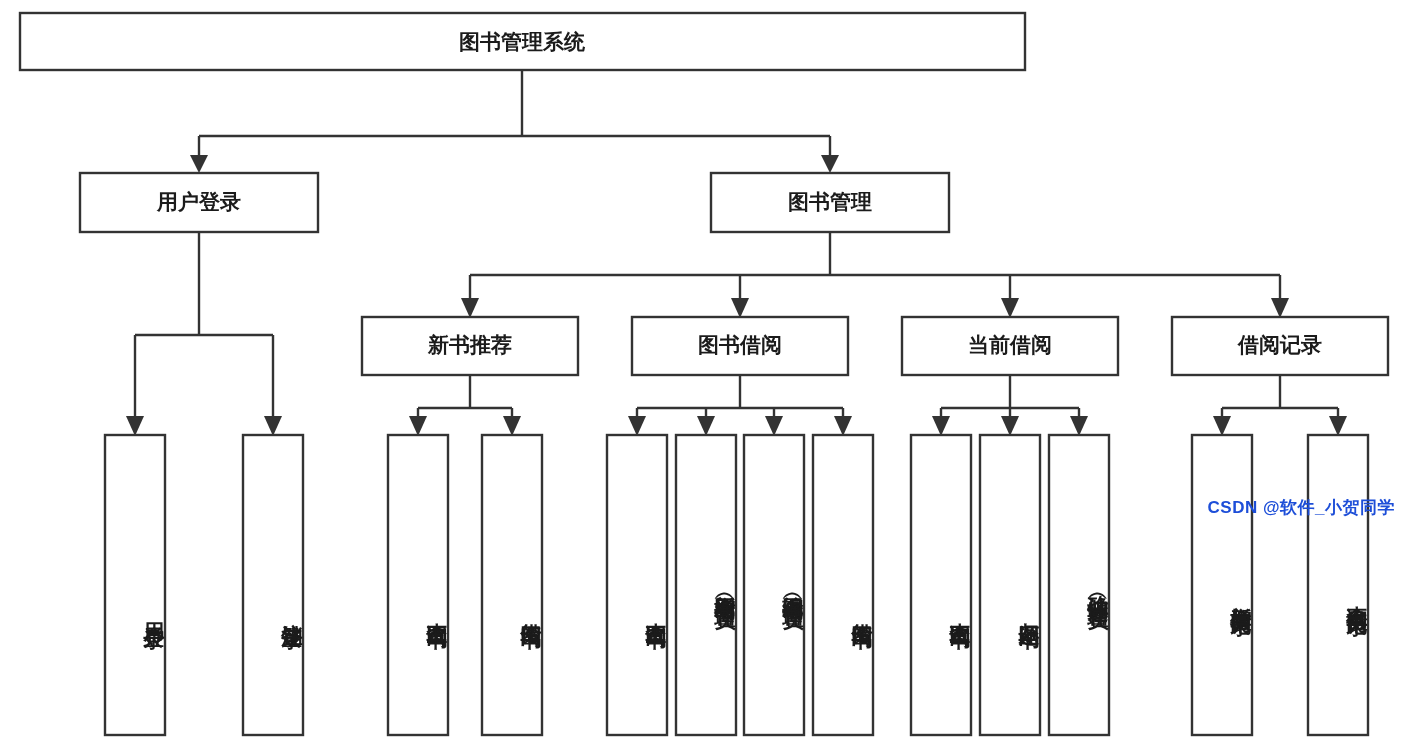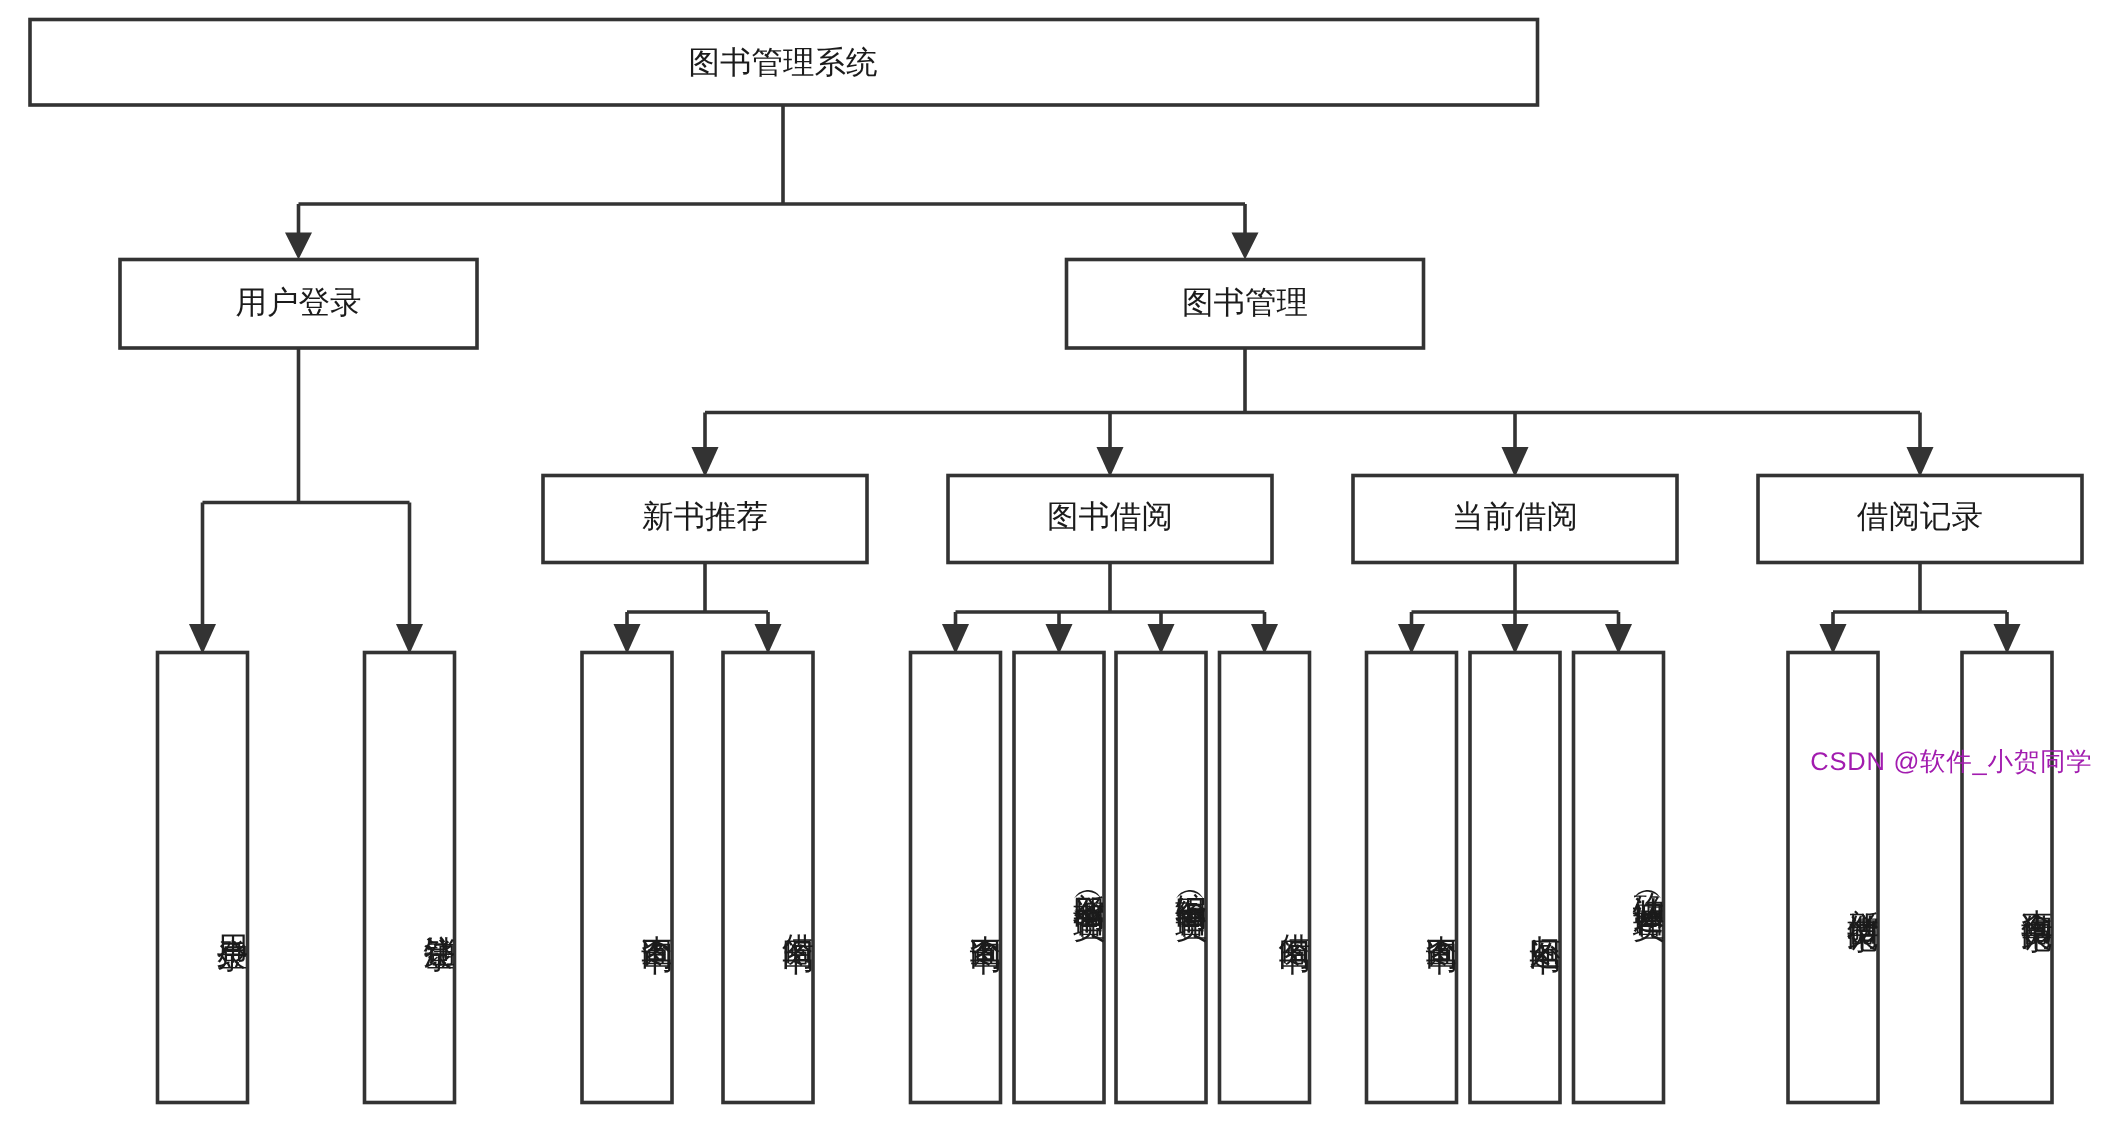--- a/index.html
+++ b/index.html
@@ -11,20 +11,21 @@
     width: 1405px;
     height: 747px;
     font-family: "Liberation Sans", "DejaVu Sans", sans-serif;
     overflow: hidden;
   }
   #diagram-root {
     position: relative;
     width: 1405px;
     height: 527px;
     background: #ffffff;
+    font-weight: bold;
   }
   svg.tree-canvas {
     position: absolute;
     top: 0;
     left: 0;
     width: 1405px;
     height: 747px;
   }
   .node-box {
     fill: #ffffff;
@@ -62,21 +63,21 @@
     justify-content: center;
     white-space: nowrap;
     pointer-events: none;
   }
   .watermark {
     position: absolute;
     right: 10px;
     bottom: 8px;
     font-family: "Liberation Sans", "DejaVu Sans", sans-serif;
     font-size: 17px;
-    color: #a21caf;
+    color: #1d4ed8;
     white-space: nowrap;
     letter-spacing: 0.5px;
   }
 </style>
 </head>
 <body>
 
 <div id="diagram-root">
 
   <svg class="tree-canvas" viewBox="0 0 1405 747" xmlns="http://www.w3.org/2000/svg">

